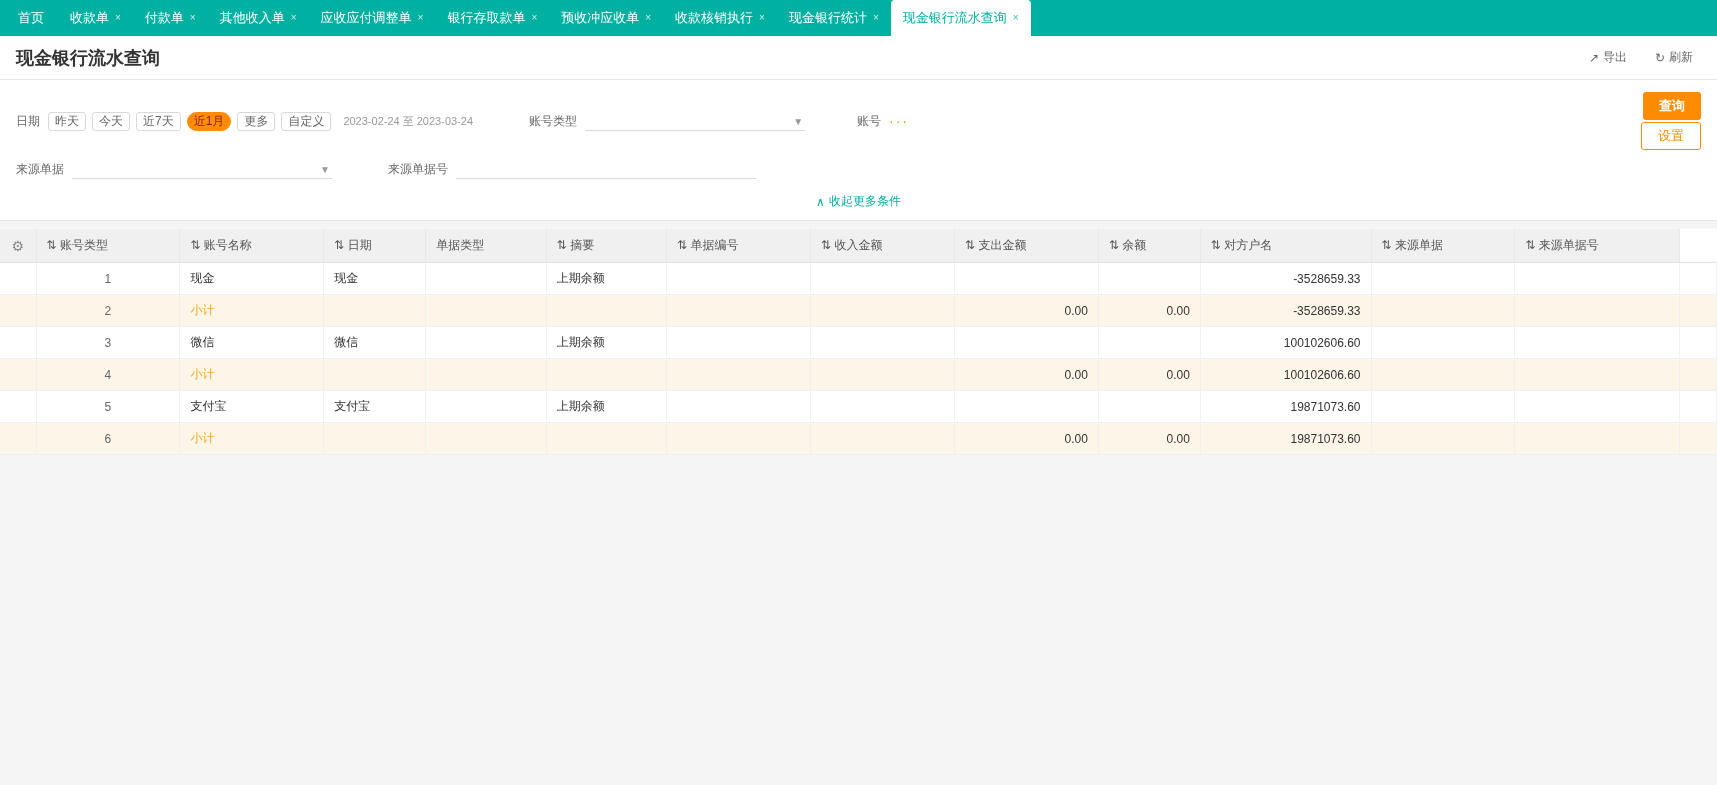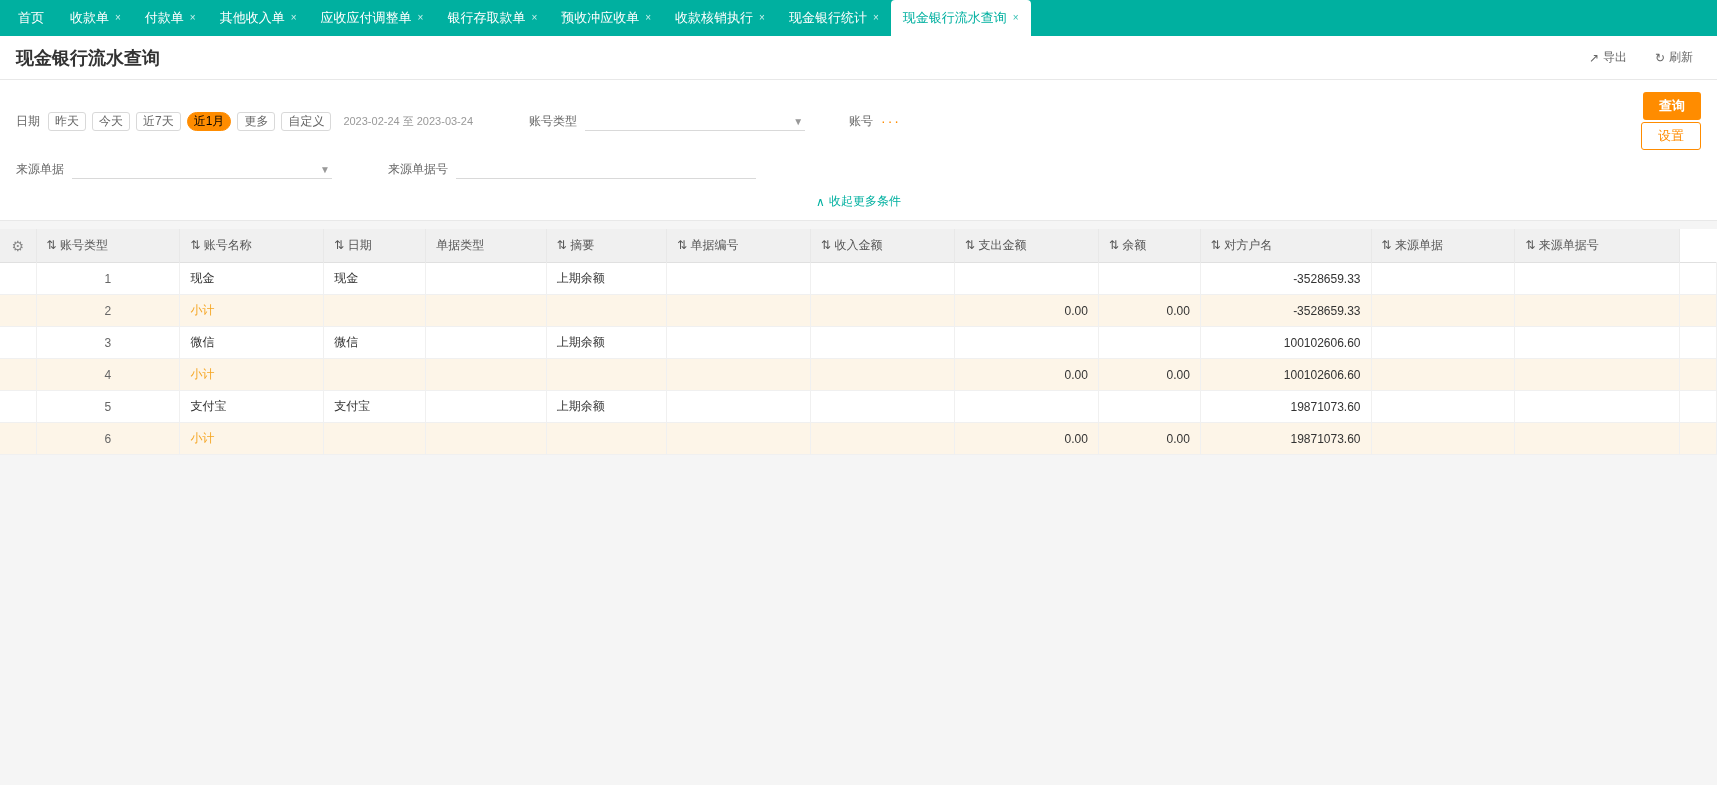--- a/index.html
+++ b/index.html
@@ -110,21 +110,21 @@
       border: 1px solid #d9d9d9;
       border-radius: 3px;
       cursor: pointer;
       font-size: 12px;
       background: #fff;
       color: #666;
     }
     .date-btn.active {
       background: #ff8c00;
       border-color: #ff8c00;
-      color: #000000;
+      color: #7f1d1d;
       border-radius: 10px;
     }
     .date-range-text {
       font-size: 11px;
       color: #999;
       margin-left: 4px;
     }
     .filter-select {
       border: none;
       border-bottom: 1px solid #d9d9d9;
@@ -321,21 +321,21 @@
     <div class="filter-group" style="margin-left: 40px;">
       <span class="filter-label">账号类型</span>
       <div class="select-wrapper">
         <select class="filter-select" style="min-width: 220px;">
           <option value=""></option>
         </select>
         <span class="chevron">▼</span>
       </div>
     </div>
 
-    <div class="filter-group" style="margin-left: 28px;">
+    <div class="filter-group" style="margin-left: 36px;">
       <span class="filter-label">账号</span>
       <span class="more-dots">···</span>
     </div>
 
     <div class="filter-actions-col">
       <button class="btn-query">查询</button>
       <button class="btn-settings">设置</button>
     </div>
   </div>
 

